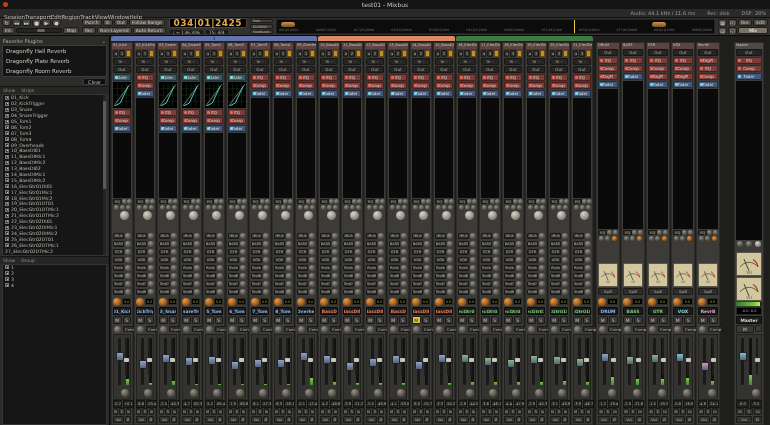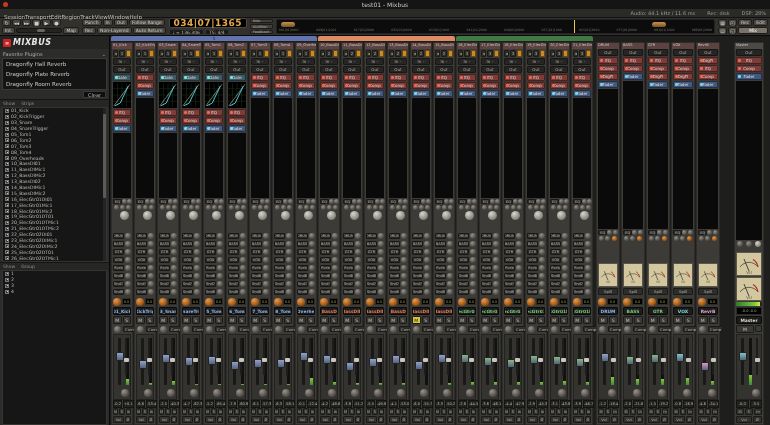--- a/index.html
+++ b/index.html
@@ -160,21 +160,21 @@
       <div class="tbtn">Out</div>
       <div class="tbtn">Follow Range</div>
     </div>
     <div class="trow">
       <div class="tbtn">Rec</div>
       <div class="tbtn">Non-Layered</div>
       <div class="tbtn">Auto Return</div>
     </div>
   </div>
   <div class="tcol">
-    <div class="clockbox">034|07|1365</div>
+    <div class="clockbox">034|01|2425</div>
     <div class="trow">
       <div class="subclock">♩ = 136.306</div>
       <div class="subclock">TS: 4/4</div>
     </div>
   </div>
   <div class="ministack" id="ministack">
       <div class="minibtn">Solo</div>
       <div class="minibtn">Audition</div>
       <div class="minibtn">Feedback</div>
     </div>
@@ -207,24 +207,20 @@
       <div class="trow">
         <div class="tbtn icon">▤</div>
         <div class="tbtn icon">◱</div>
         <div class="tbtn active" style="flex: 1 1 0%;">Mix</div>
       </div>
     </div>
 </div>
 
 <div class="content">
   <div class="sidebar">
-    <div class="logorow">
-      <div class="logomark">≡</div>
-      <div class="logotext">MIXBUS</div>
-    </div>
     <div class="sb-sect">
       <span>Favorite Plugins</span>
       <span>⌄</span>
     </div>
     <div class="sb-box" id="favlist">
         <div class="fav-item">Dragonfly Hall Reverb</div>
         <div class="fav-item">Dragonfly Plate Reverb</div>
         <div class="fav-item">Dragonfly Room Reverb</div>
       </div>
     <div class="clearrow">

